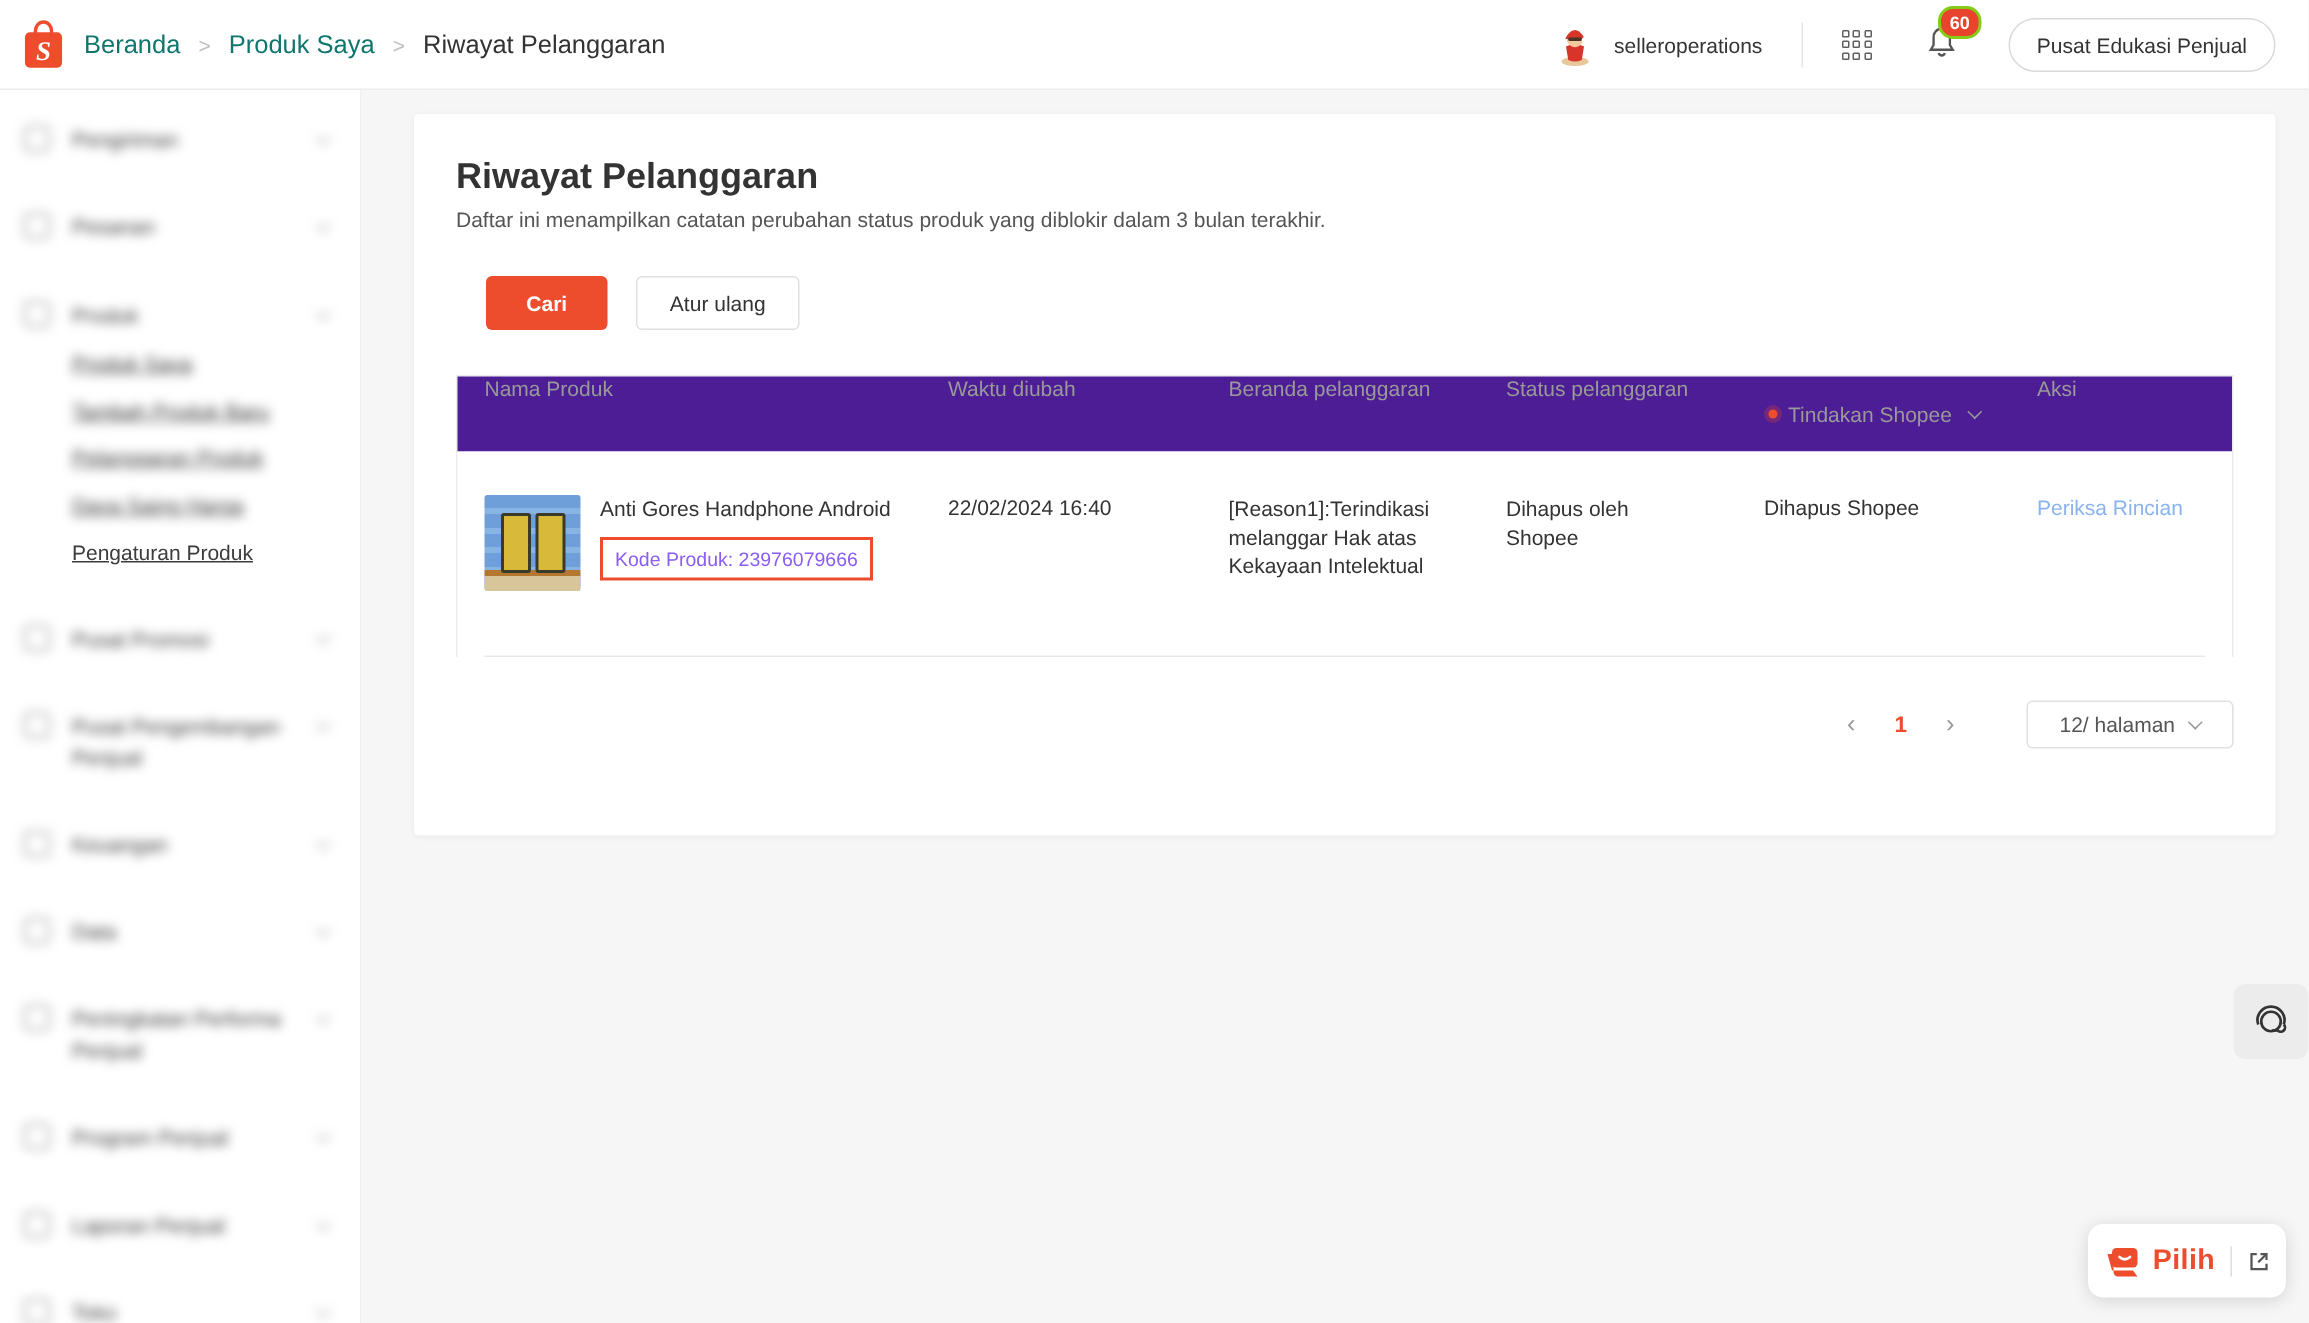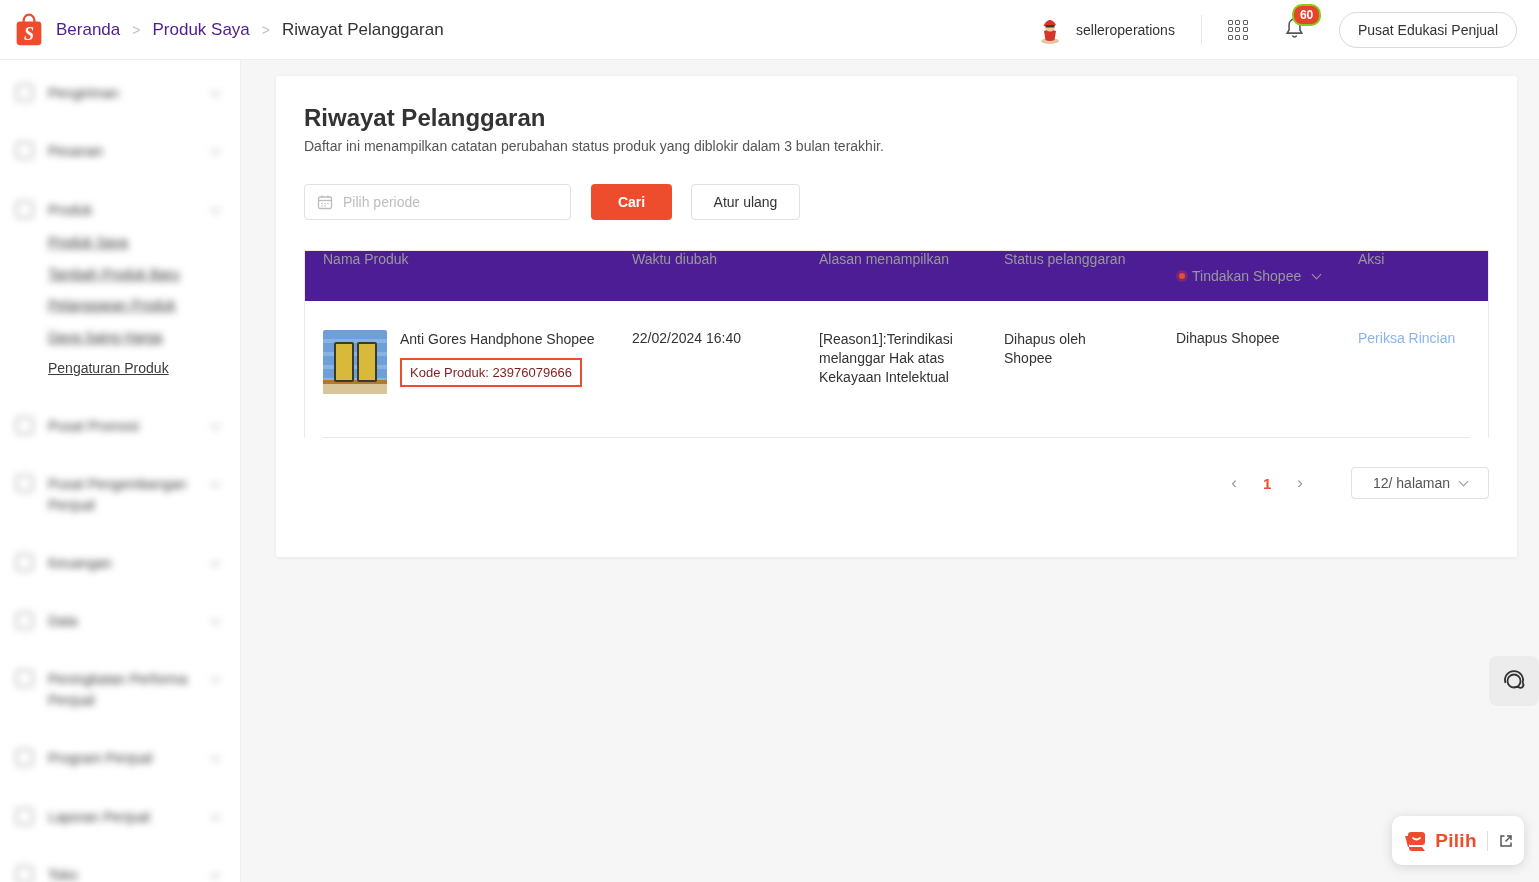--- a/index.html
+++ b/index.html
@@ -4,21 +4,21 @@
 <style>
   * { margin:0; padding:0; box-sizing:border-box; }
   html,body { width:1539px; height:882px; overflow:hidden; }
   body { font-family:"Liberation Sans", sans-serif; background:#f6f6f6; color:#333; position:relative; }
 
   
   .topbar { position:absolute; left:0; top:0; width:1539px; height:60px; background:#fff;
             border-bottom:1px solid #ececec; display:flex; align-items:center; z-index:20; }
   .logo { margin-left:14px; width:32px; height:38px; display:flex; align-items:center; }
   .crumbs { display:flex; align-items:center; margin-left:10px; font-size:17px; }
-  .crumb { color:#4c1d95; cursor:pointer; }
+  .crumb { color:#0f766e; cursor:pointer; }
   .crumb.active { color:#333; }
   .crumb-sep { color:#c0c0c0; margin:0 12px; font-size:14px; }
   .topbar-right { margin-left:auto; display:flex; align-items:center; margin-right:22px; }
   .avatar { width:32px; height:32px; display:flex; align-items:center; justify-content:center; }
   .username { font-size:14px; color:#333; margin:0 14px 0 10px; }
   .top-divider { width:1px; height:30px; background:#e5e5e5; margin:0 26px 0 12px; }
   .grid-icon { display:grid; grid-template-columns:repeat(3,5px); grid-template-rows:repeat(3,5px);
                gap:2.5px; cursor:pointer; }
   .grid-icon i { border:1.4px solid #5f5f5f; border-radius:1px; display:block; }
   .bell-wrap { position:relative; margin:0 34px 0 36px; cursor:pointer; }
@@ -81,21 +81,21 @@
   .prod-img { width:64px; height:64px; flex:none; border-radius:2px; overflow:hidden; position:relative;
               background:repeating-linear-gradient(180deg,#6f9fd8 0 9px,#88b4e4 9px 13px); }
   .prod-img .surface { position:absolute; left:0; bottom:0; width:100%; height:13px; background:#d8c59a; }
   .prod-img .shelf { position:absolute; left:0; bottom:10px; width:100%; height:4px; background:#b3772f; }
   .prod-img .p { position:absolute; bottom:12px; width:20px; height:40px; background:#d8b93a;
                  border:2px solid #3a3a2a; border-radius:2px; }
   .prod-img .p.l { left:11px; } .prod-img .p.r { left:34px; }
   .prod-info { margin-left:13px; width:210px; }
   .prod-name { font-size:14px; line-height:19px; color:#333; width:204px; word-break:break-all; }
   .prod-code { display:inline-block; margin-top:9px; border:2px solid #ee4d2d; padding:5px 8px;
-               font-size:13px; color:#7f1d1d; white-space:nowrap; }
+               font-size:13px; color:#8b5cf6; white-space:nowrap; }
   .reason { width:160px; line-height:19px; }
   .status { width:115px; line-height:19px; }
   .link { color:#8ab4f0; cursor:pointer; }
 
   
   .pager { position:absolute; right:28px; top:391px; display:flex; align-items:center; height:32px; }
   .pg-arrow { color:#999; font-size:17px; cursor:pointer; padding:0 6px; line-height:32px; }
   .pg-num { color:#ee4d2d; font-size:15px; font-weight:bold; margin:0 20px; cursor:pointer; }
   .pg-size { margin-left:42px; width:138px; height:32px; border:1px solid #e0e0e0; border-radius:4px;
              display:flex; align-items:center; justify-content:center; font-size:14px; color:#555;
@@ -236,64 +236,50 @@
     <span class="s-label">Toko</span>
     <span class="chev"></span>
   </div>
 </div>
 
 <div class="card">
   <div class="page-title">Riwayat Pelanggaran</div>
   <div class="page-sub">Daftar ini menampilkan catatan perubahan status produk yang diblokir dalam 3 bulan terakhir.</div>
 
   <div class="filters">
-    <div class="period-box">
-      <svg width="16" height="16" viewBox="0 0 16 16">
-        <rect x="1.5" y="3" width="13" height="11.5" rx="1.5" fill="none" stroke="#bdbdbd" stroke-width="1.3"></rect>
-        <line x1="1.5" y1="6.5" x2="14.5" y2="6.5" stroke="#bdbdbd" stroke-width="1.3"></line>
-        <line x1="5" y1="1.5" x2="5" y2="4" stroke="#bdbdbd" stroke-width="1.3"></line>
-        <line x1="11" y1="1.5" x2="11" y2="4" stroke="#bdbdbd" stroke-width="1.3"></line>
-        <circle cx="5" cy="9.5" r="0.8" fill="#bdbdbd"></circle>
-          <circle cx="8" cy="9.5" r="0.8" fill="#bdbdbd"></circle>
-        <circle cx="11" cy="9.5" r="0.8" fill="#bdbdbd"></circle>
-          <circle cx="5" cy="12" r="0.8" fill="#bdbdbd"></circle>
-        <circle cx="8" cy="12" r="0.8" fill="#bdbdbd"></circle>
-      </svg>
-      <input class="period-input" placeholder="Pilih periode" style="">
-    </div>
     <button class="btn-search">Cari</button>
     <button class="btn-reset">Atur ulang</button>
   </div>
 
   <div class="vtable">
     <div class="thead">
       <div class="c1">Nama Produk</div>
       <div class="c2">Waktu diubah</div>
-      <div class="c3">Alasan menampilkan</div>
+      <div class="c3">Beranda pelanggaran</div>
       <div class="c4">Status pelanggaran</div>
       <div class="c5 th5">
         <span class="dot">
             <i></i>
           </span>
         <span>Tindakan Shopee</span>
         <span class="th-chev"></span>
       </div>
       <div class="c6">Aksi</div>
     </div>
 
     <div class="trow">
       <div class="c1 prod-cell">
         <div class="prod-img">
           <div class="surface"></div>
             <div class="shelf"></div>
           <div class="p l"></div>
             <div class="p r"></div>
         </div>
         <div class="prod-info">
-          <div class="prod-name">Anti Gores Handphone Shopee</div>
+          <div class="prod-name">Anti Gores Handphone Android</div>
           <span class="prod-code">Kode Produk: 23976079666</span>
         </div>
       </div>
       <div class="c2 cell-pad">22/02/2024 16:40</div>
       <div class="c3 cell-pad">
           <div class="reason">[Reason1]:Terindikasi melanggar Hak atas Kekayaan Intelektual</div>
         </div>
       <div class="c4 cell-pad">
           <div class="status">Dihapus oleh Shopee</div>
         </div>

